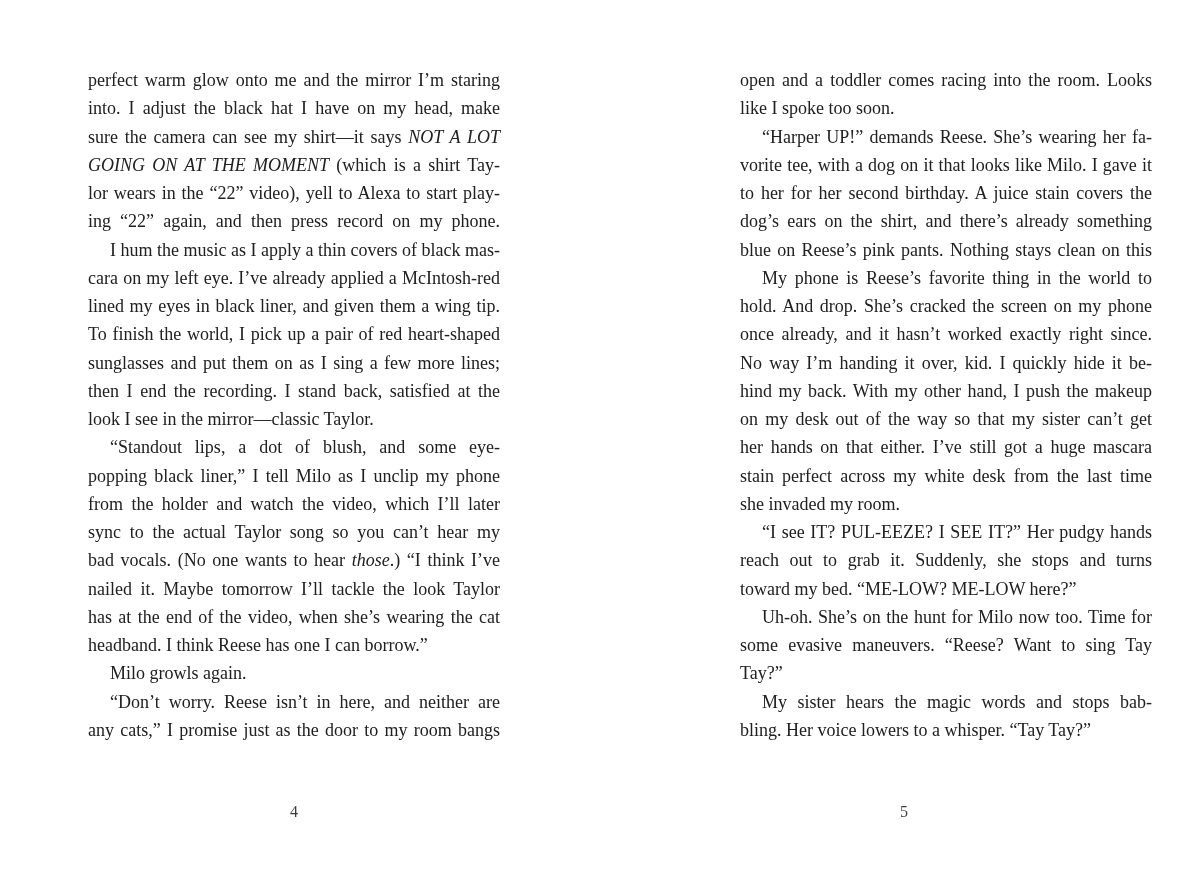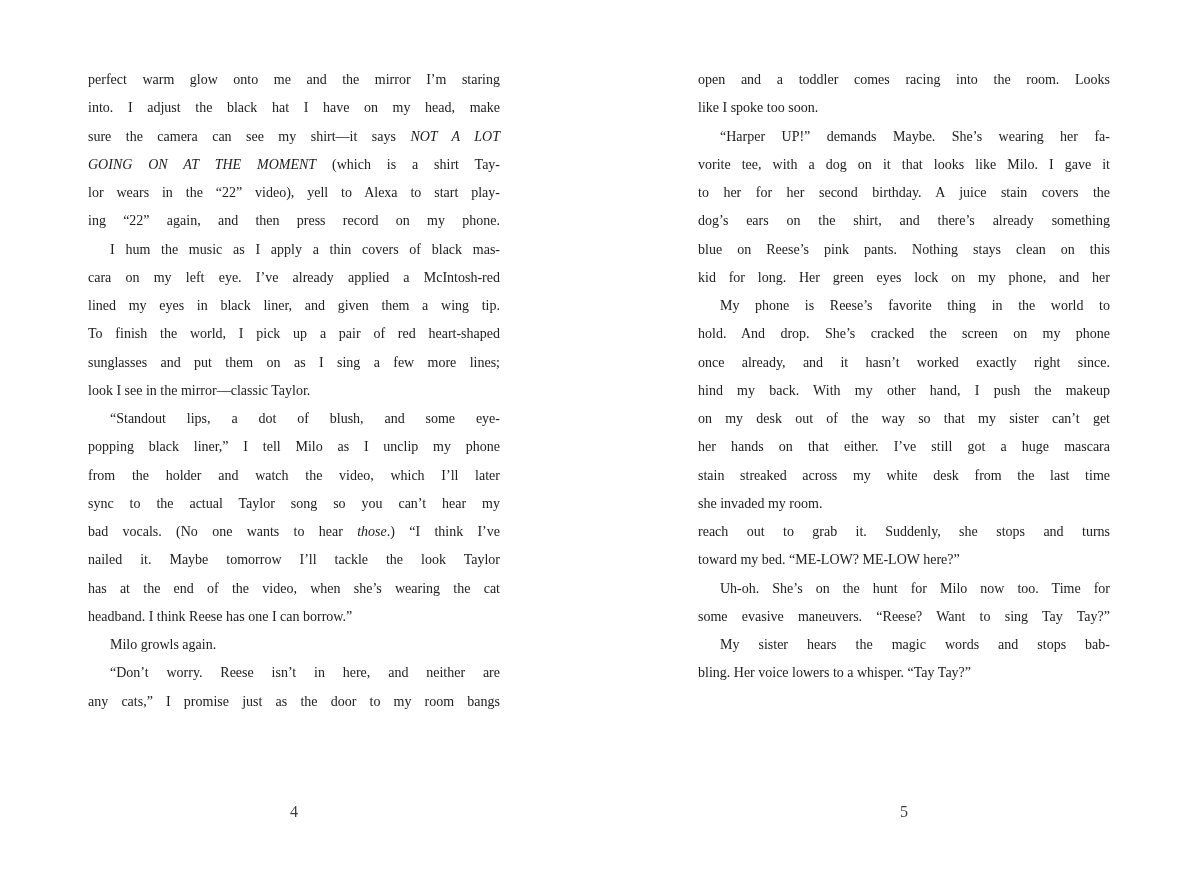--- a/index.html
+++ b/index.html
@@ -13,23 +13,23 @@
     height: 872px;
     overflow: hidden;
     font-family: "Liberation Serif", "DejaVu Serif", serif;
   }
   .page-column {
     position: absolute;
     top: 66px;
     width: 412px;
   }
   .page-column.left  { left: 88px; }
-  .page-column.right { left: 698px; }
+  .page-column.right { left: 740px; }
   .line {
-    font-size: 14px;
+    font-size: 18px;
     line-height: 28.25px;
     color: #202020;
     text-align: justify;
     text-align-last: justify;
     white-space: normal;
   }
   .line.end {
     text-align: right;
     text-align-last: left;
   }
@@ -56,51 +56,53 @@
       <div class="line"><span>into. I adjust the black hat I have on my head, make</span></div>
       <div class="line"><span>sure the camera can see my shirt—it says </span><i>NOT A LOT</i></div>
       <div class="line"><i>GOING ON AT THE MOMENT</i><span> (which is a shirt Tay-</span></div>
       <div class="line"><span>lor wears in the “22” video), yell to Alexa to start play-</span></div>
       <div class="line"><span>ing “22” again, and then press record on my phone.</span></div>
       <div class="line indent"><span>I hum the music as I apply a thin covers of black mas-</span></div>
       <div class="line"><span>cara on my left eye. I’ve already applied a McIntosh-red</span></div>
       <div class="line"><span>lined my eyes in black liner, and given them a wing tip.</span></div>
       <div class="line"><span>To finish the world, I pick up a pair of red heart-shaped</span></div>
       <div class="line"><span>sunglasses and put them on as I sing a few more lines;</span></div>
+      <div class="line"><span>then I end the recording. I stand back, satisfied at the</span></div>
       <div class="line end"><span>look I see in the mirror—classic Taylor.</span></div>
       <div class="line indent"><span>“Standout lips, a dot of blush, and some eye-</span></div>
       <div class="line"><span>popping black liner,” I tell Milo as I unclip my phone</span></div>
       <div class="line"><span>from the holder and watch the video, which I’ll later</span></div>
       <div class="line"><span>sync to the actual Taylor song so you can’t hear my</span></div>
       <div class="line"><span>bad vocals. (No one wants to hear </span><i>those</i><span>.) “I think I’ve</span></div>
       <div class="line"><span>nailed it. Maybe tomorrow I’ll tackle the look Taylor</span></div>
       <div class="line"><span>has at the end of the video, when she’s wearing the cat</span></div>
       <div class="line end"><span>headband. I think Reese has one I can borrow.”</span></div>
       <div class="line end indent"><span>Milo growls again.</span></div>
       <div class="line indent"><span>“Don’t worry. Reese isn’t in here, and neither are</span></div>
       <div class="line"><span>any cats,” I promise just as the door to my room bangs</span></div>
     </div>
 
   <div class="page-column right">
       <div class="line"><span>open and a toddler comes racing into the room. Looks</span></div>
       <div class="line end"><span>like I spoke too soon.</span></div>
-      <div class="line indent"><span>“Harper UP!” demands Maybe. She’s wearing her fa-</span></div>
+      <div class="line indent"><span>“Harper UP!” demands Reese. She’s wearing her fa-</span></div>
       <div class="line"><span>vorite tee, with a dog on it that looks like Milo. I gave it</span></div>
       <div class="line"><span>to her for her second birthday. A juice stain covers the</span></div>
       <div class="line"><span>dog’s ears on the shirt, and there’s already something</span></div>
       <div class="line"><span>blue on Reese’s pink pants. Nothing stays clean on this</span></div>
-      <div class="line"><span>kid for long. Her green eyes lock on my phone, and her</span></div>
       <div class="line indent"><span>My phone is Reese’s favorite thing in the world to</span></div>
       <div class="line"><span>hold. And drop. She’s cracked the screen on my phone</span></div>
       <div class="line"><span>once already, and it hasn’t worked exactly right since.</span></div>
+      <div class="line"><span>No way I’m handing it over, kid. I quickly hide it be-</span></div>
       <div class="line"><span>hind my back. With my other hand, I push the makeup</span></div>
       <div class="line"><span>on my desk out of the way so that my sister can’t get</span></div>
       <div class="line"><span>her hands on that either. I’ve still got a huge mascara</span></div>
-      <div class="line"><span>stain streaked across my white desk from the last time</span></div>
+      <div class="line"><span>stain perfect across my white desk from the last time</span></div>
       <div class="line end"><span>she invaded my room.</span></div>
+      <div class="line indent"><span>“I see IT? PUL-EEZE? I SEE IT?” Her pudgy hands</span></div>
       <div class="line"><span>reach out to grab it. Suddenly, she stops and turns</span></div>
       <div class="line end"><span>toward my bed. “ME-LOW? ME-LOW here?”</span></div>
       <div class="line indent"><span>Uh-oh. She’s on the hunt for Milo now too. Time for</span></div>
       <div class="line"><span>some evasive maneuvers. “Reese? Want to sing Tay Tay?”</span></div>
       <div class="line indent"><span>My sister hears the magic words and stops bab-</span></div>
       <div class="line end"><span>bling. Her voice lowers to a whisper. “Tay Tay?”</span></div>
     </div>
 
   <div class="folio left">4</div>
 

